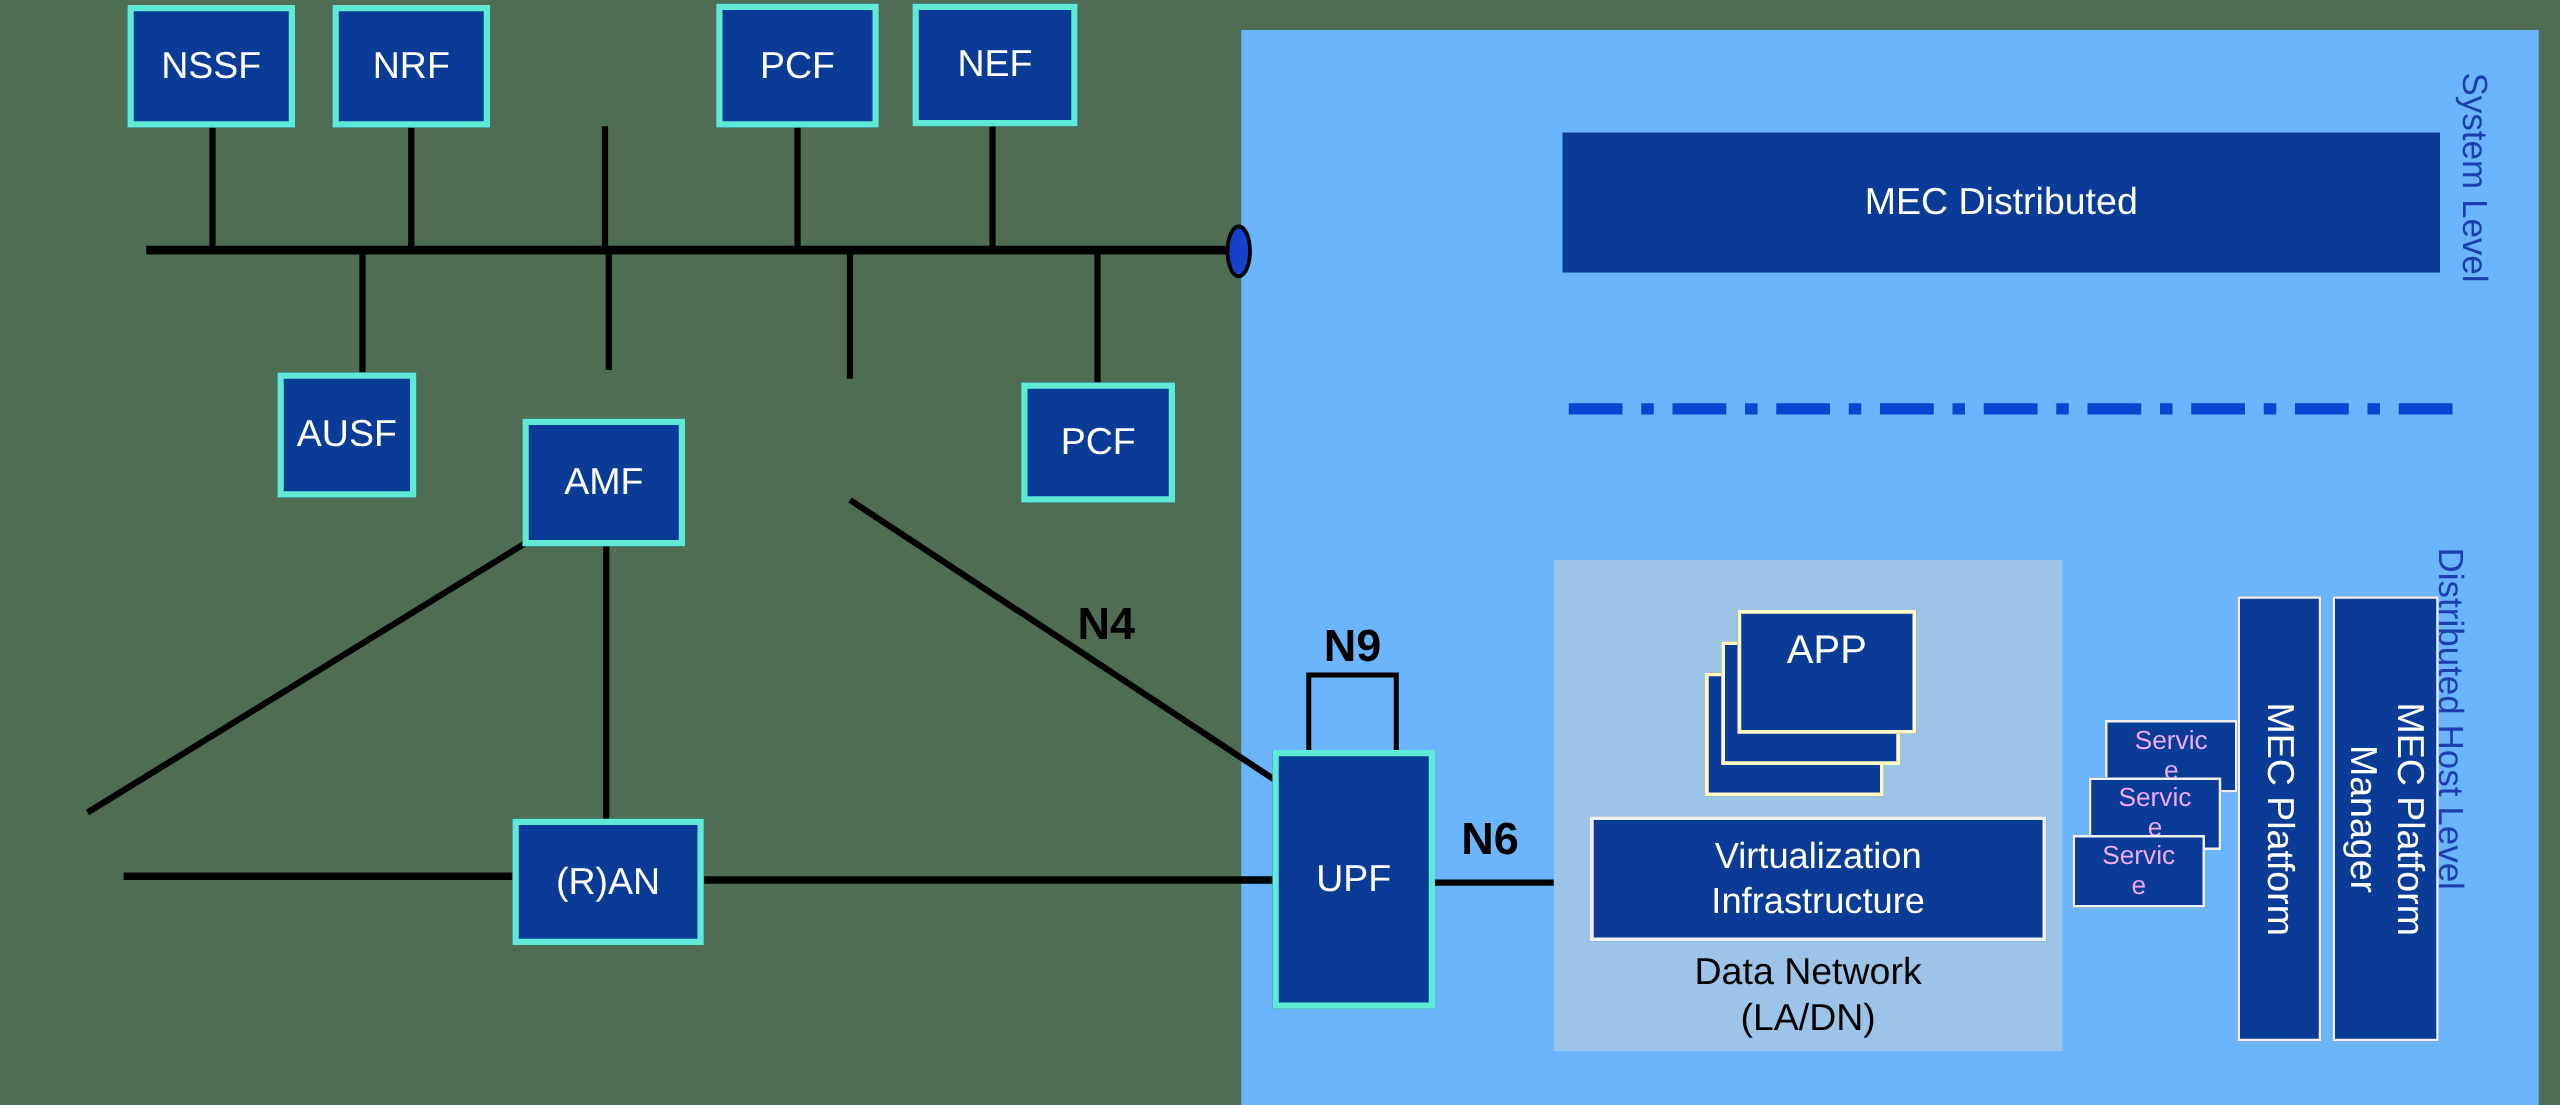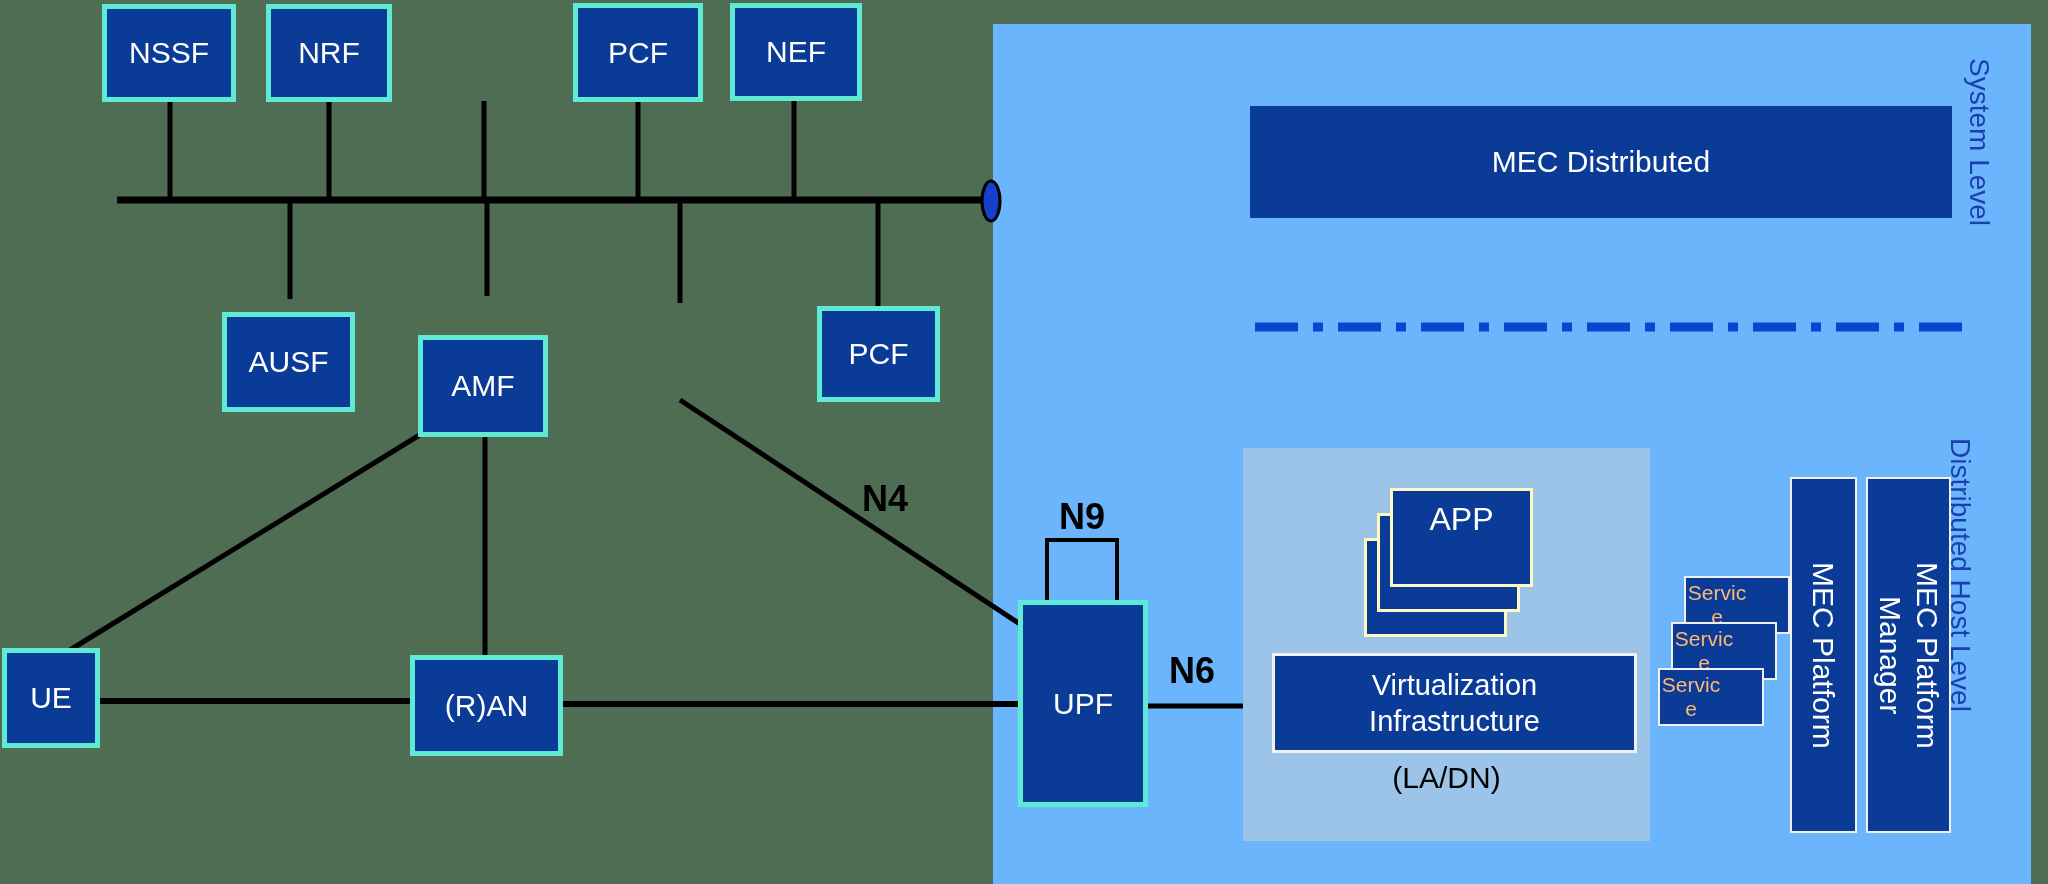--- a/index.html
+++ b/index.html
@@ -24,21 +24,21 @@
   }
   .appbox{position:absolute;width:143px;height:99px;background:#0a3b96;border:3px solid #fef9c3;box-sizing:border-box;}
   .appfront{display:flex;justify-content:center;align-items:flex-start;padding-top:10px;color:#fff;font-size:32px;}
   .vibox{
     position:absolute;left:1272px;top:653px;width:365px;height:100px;background:#0a3b96;border:3px solid #f0f0f0;
     box-sizing:border-box;display:flex;flex-direction:column;align-items:center;justify-content:center;
     color:#fff;font-size:29px;line-height:1.25;
   }
   .svc{
     position:absolute;width:106px;height:58px;background:#0a3b96;border:2px solid #f0f0f0;box-sizing:border-box;
-    display:flex;align-items:center;color:#fdba74;font-size:21px;line-height:1.15;text-align:center;
+    display:flex;align-items:center;justify-content:center;color:#f0abfc;font-size:21px;line-height:1.15;text-align:center;
   }
   .svc .wrapword{display:block;width:62px;word-break:break-all;}
   .pillar{
     position:absolute;top:477px;height:356px;background:#0a3b96;border:2px solid #f0f0f0;box-sizing:border-box;
     display:flex;align-items:center;justify-content:center;color:#fff;
   }
   .vtext{writing-mode:vertical-rl;}
   .pillar .vtext{font-size:30px;line-height:1.25;text-align:center;}
   .side-label{
     position:absolute;color:#1b3fae;font-size:28px;
@@ -102,33 +102,30 @@
   <div class="nbox" style="left:266px;top:4px;width:126px;height:98px;">
       <span>NRF</span>
     </div>
   <div class="nbox" style="left:573px;top:3px;width:130px;height:99px;">
       <span>PCF</span>
     </div>
   <div class="nbox" style="left:730px;top:3px;width:132px;height:98px;">
       <span>NEF</span>
     </div>
 
-  <div class="nbox" style="left:222px;top:298px;width:133px;height:100px;margin-top:14px;">
+  <div class="nbox" style="left:222px;top:298px;width:111px;height:100px;">
       <span>AUSF</span>
     </div>
   <div class="nbox" style="left:418px;top:295px;width:130px;height:102px;margin-top:40px;">
       <span>AMF</span>
     </div>
   <div class="nbox" style="left:817px;top:306px;width:123px;height:96px;">
       <span>PCF</span>
     </div>
 
-  <div class="nbox" style="left:2px;top:648px;width:98px;height:100px;">
-      <span>UE</span>
-    </div>
   <div class="nbox" style="left:410px;top:655px;width:153px;height:101px;">
       <span>(R)AN</span>
     </div>
   <div class="nbox" style="left:1018px;top:600px;width:130px;height:207px;">
       <span>UPF</span>
     </div>
 
   <div class="iface-label" style="left:840px;top:478px;">N4</div>
   <div class="iface-label" style="left:1037px;top:496px;">N9</div>
   <div class="iface-label" style="left:1147px;top:650px;">N6</div>
@@ -146,20 +143,21 @@
   <div class="appbox appfront" style="left:1390px;top:488px;">
       <span>APP</span>
     </div>
 
   <div class="vibox">
     <span>Virtualization</span>
     <span>Infrastructure</span>
   </div>
 
   <div class="dn-label">
+    <div>Data Network</div>
     <div>(LA/DN)</div>
   </div>
 
   <div class="pillar" style="left:1790px;width:67px;">
     <div class="vtext">MEC  Platform</div>
   </div>
   <div class="pillar" style="left:1866px;width:85px;">
     <div class="vtext">
       <span style="display:block;">MEC Platform</span>
       <span style="display:block;">Manager</span>

